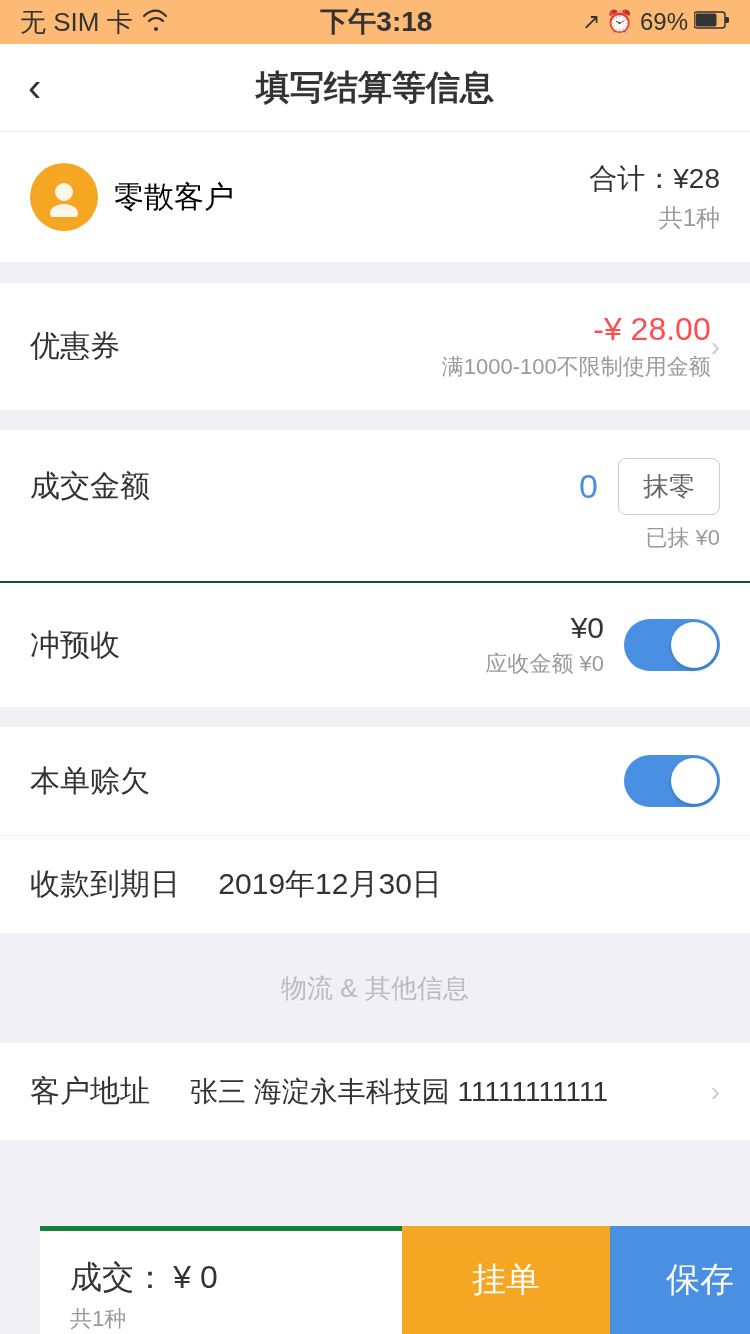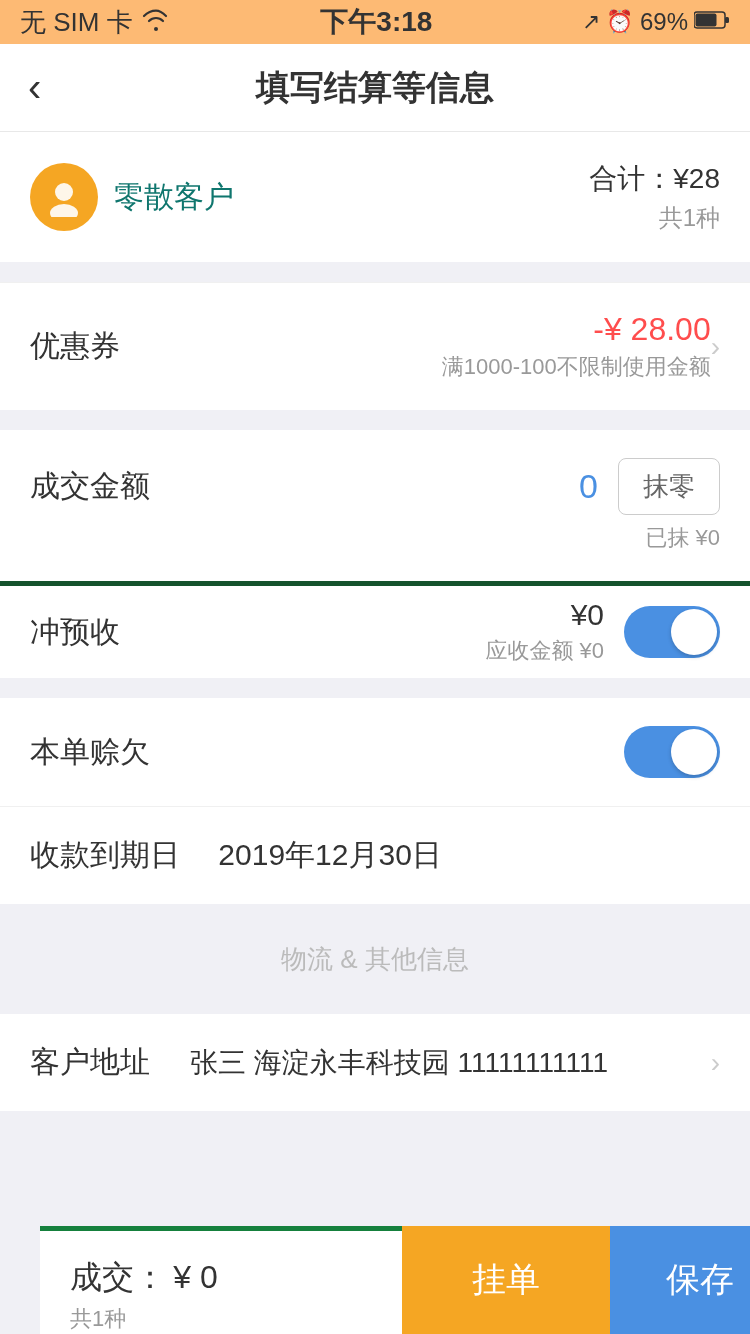--- a/index.html
+++ b/index.html
@@ -87,21 +87,21 @@
       border-radius: 50%;
       background: #f5a623;
       display: flex;
       align-items: center;
       justify-content: center;
       color: #fff;
       font-size: 32px;
     }
     .customer-name {
       font-size: 30px;
-      color: #0f766e;
+      color: #000000;
     }
     .customer-right {
       text-align: right;
     }
     .customer-total {
       font-size: 28px;
       color: #333;
     }
     .customer-count {
       font-size: 24px;
@@ -177,22 +177,22 @@
     .already-rounded {
       font-size: 22px;
       color: #999;
       margin-top: 8px;
       text-align: right;
     }
 
     
     .prereceive-section {
       background: #fff;
-      padding: 12px 30px;
-      border-top: 5px solid #14532d;
+      padding: 28px 30px;
+      border-top: 2px solid #14532d;
     }
     .prereceive-row {
       display: flex;
       align-items: center;
       justify-content: space-between;
     }
     .prereceive-right {
       display: flex;
       align-items: center;
       gap: 20px;

